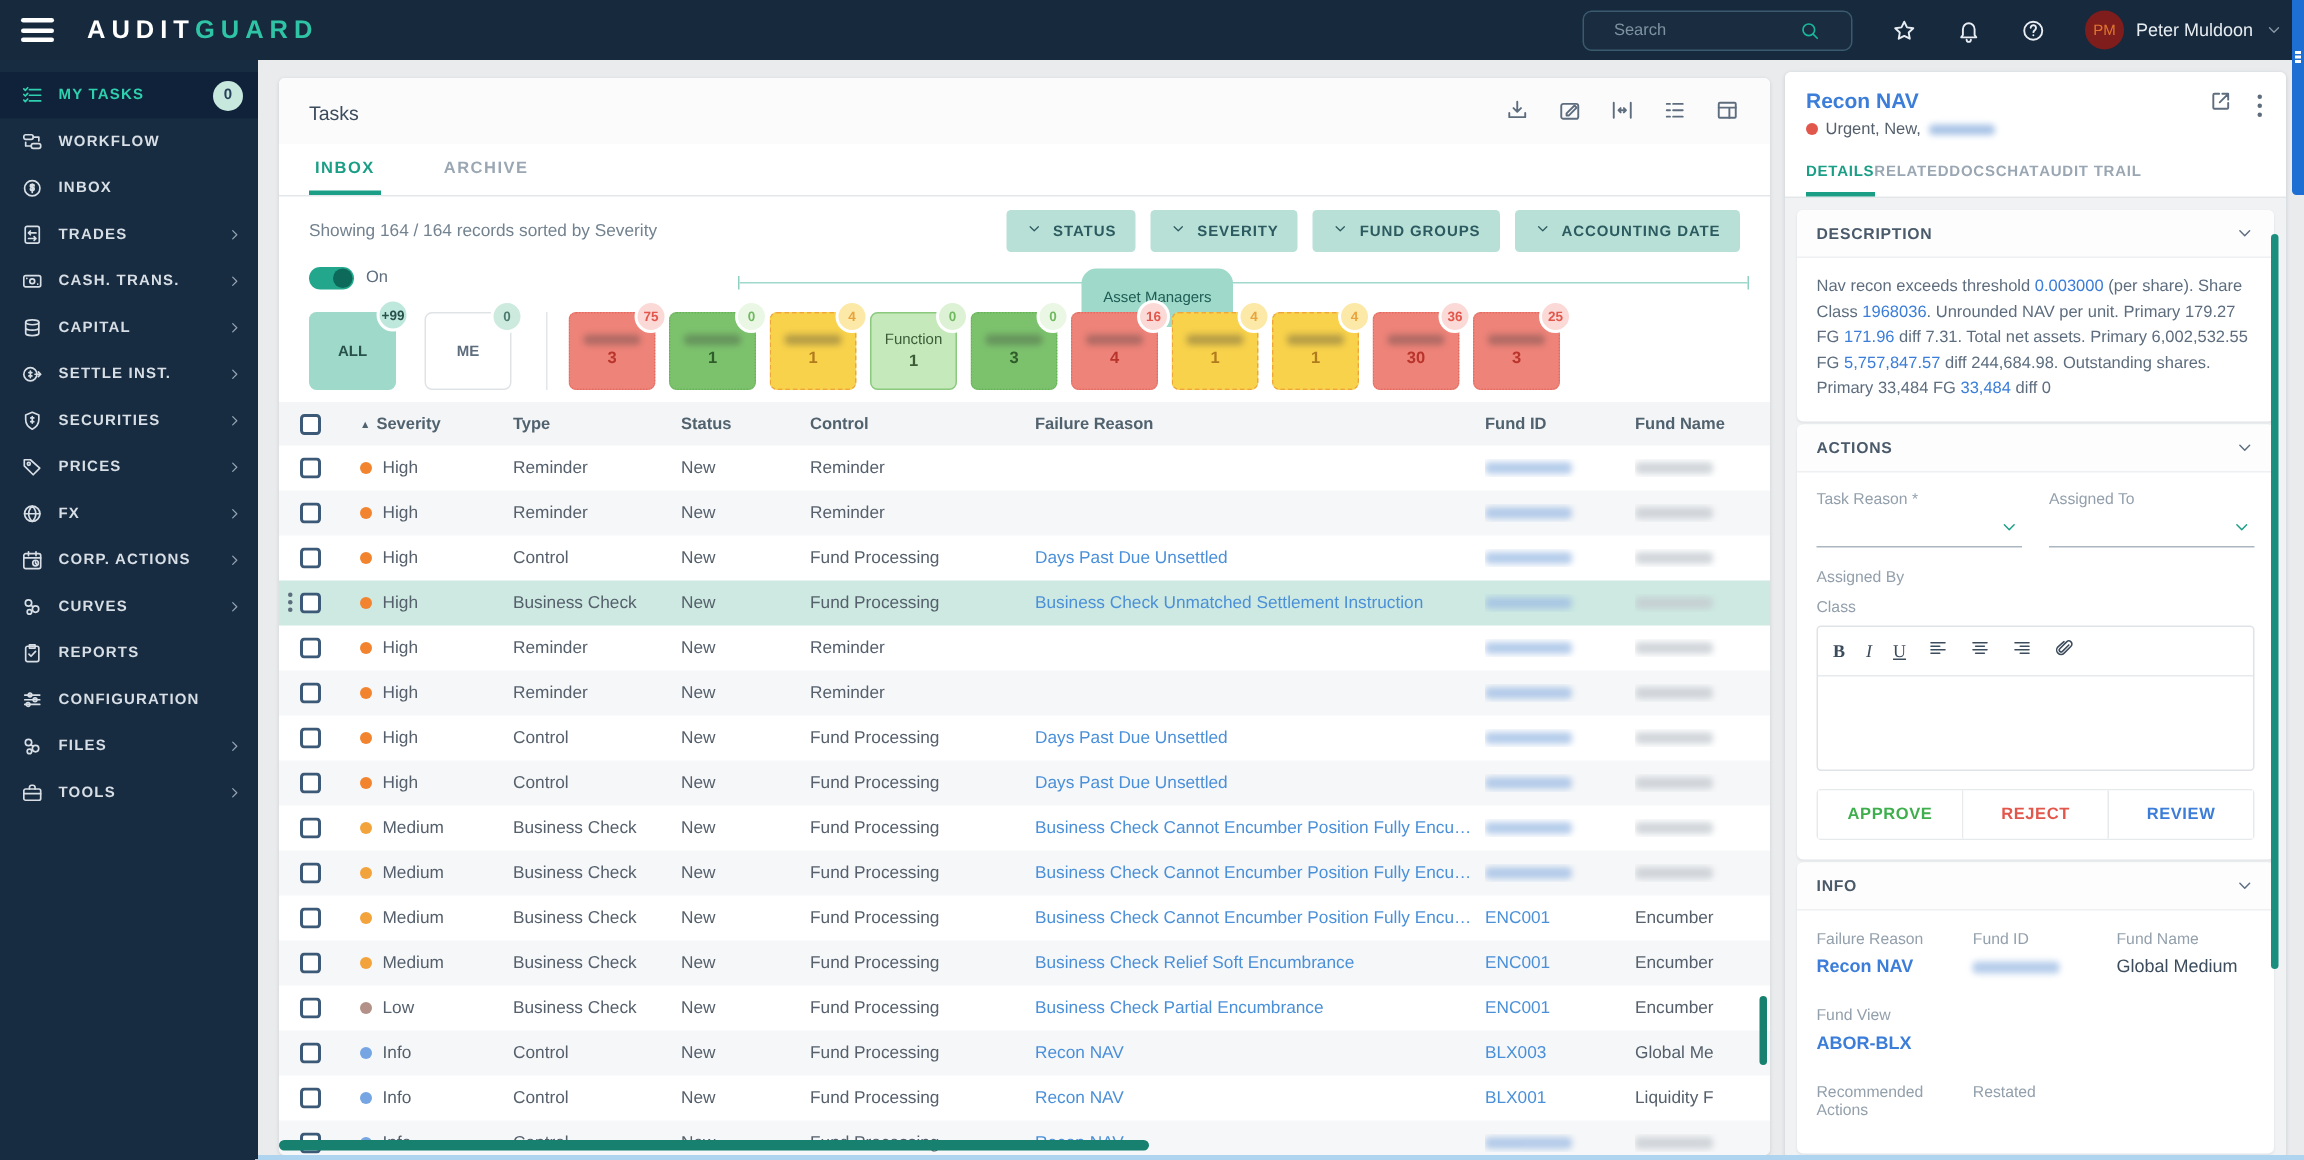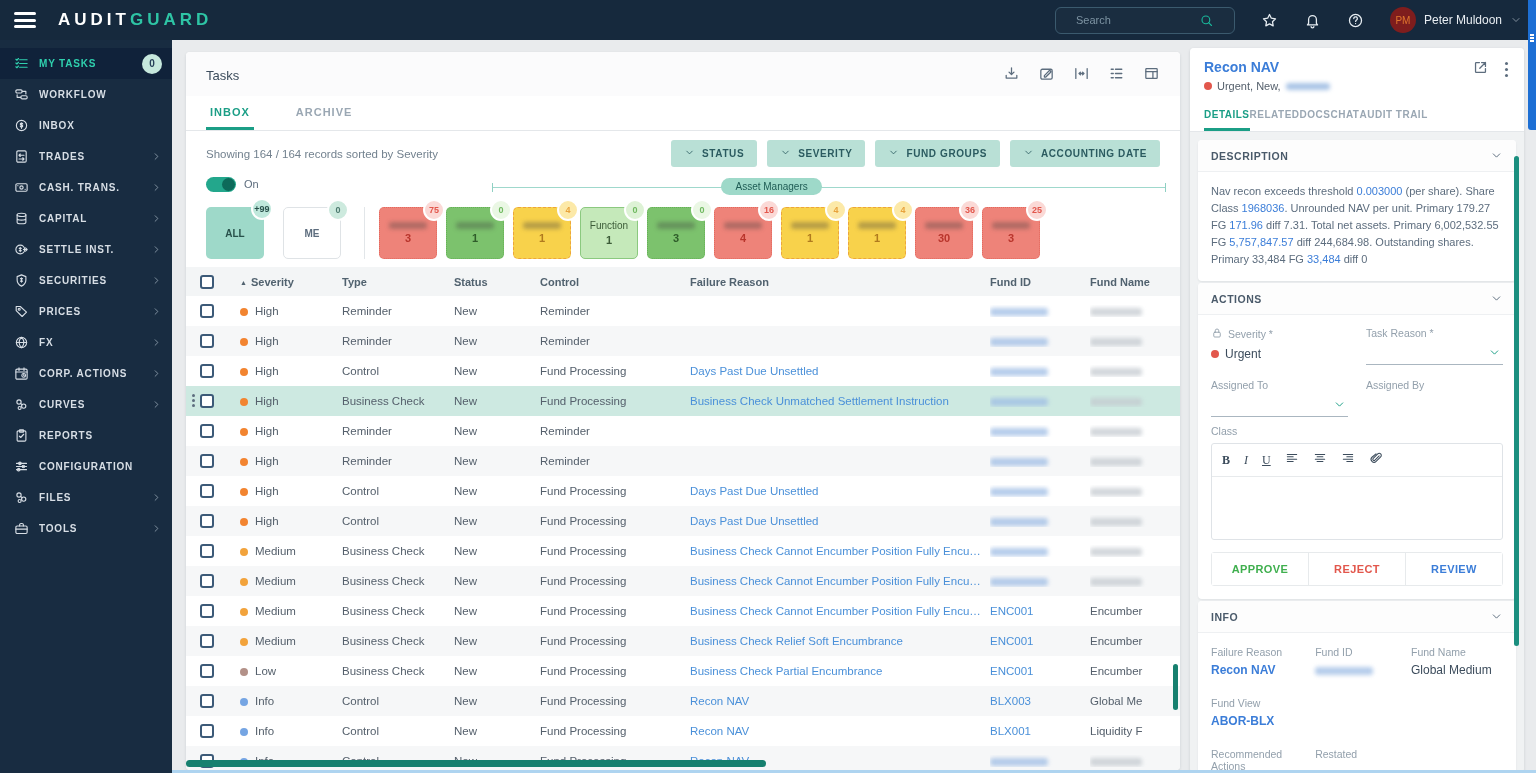--- a/index.html
+++ b/index.html
@@ -47,21 +47,21 @@
   .filter-btn{display:flex;align-items:center;gap:7px;background:#b9e0d6;border:none;border-radius:3px;color:#2b5b60;font-size:10px;font-weight:bold;letter-spacing:.6px;padding:7px 13px;cursor:pointer;font-family:inherit}
   .filter-btn svg{flex:none}
   
   .cards-zone{padding:2px 20px 8px;position:relative}
   .toggle-row{display:flex;align-items:center;height:18px}
   .toggle{width:30px;height:15px;border-radius:8px;background:#23a78c;position:relative;cursor:pointer}
   .toggle i{position:absolute;right:1px;top:1px;width:13px;height:13px;border-radius:50%;background:#0d6a5a}
   .toggle-label{font-size:11px;color:#5d6d7e;margin-left:8px}
   .band{position:absolute;left:306px;right:14px;top:10px;height:9px;border-left:1px solid #8fd0c3;border-right:1px solid #8fd0c3}
   .band:before{content:"";position:absolute;left:0;right:0;top:4px;border-top:1px solid #9fd8cc}
-  .band-pill{position:absolute;left:34%;top:-5px;background:#9ed9c9;color:#1f5c55;font-size:10px;padding:3px 14px;border-radius:10px;white-space:nowrap}
+  .band-pill{position:absolute;left:34%;top:-5px;background:#9ed9c9;color:#1f5c55;font-size:10px;padding:14px 14px;border-radius:10px;white-space:nowrap}
   .cards-row{display:flex;align-items:flex-start;margin-top:14px}
   .scope-cards{display:flex;gap:10px;padding-right:14px;border-right:1px solid #e2e6e9;margin-right:14px}
   .gcard{position:relative;width:58px;height:52px;border-radius:5px;display:flex;flex-direction:column;align-items:center;justify-content:center;cursor:pointer;flex:none;margin-right:9px}
   .gcard .card-label{font-size:10px;text-align:center;line-height:1.1;padding:0 3px;overflow:hidden}
   .gcard .card-count{font-size:11px;font-weight:bold;margin-top:3px}
   .gbadge{position:absolute;top:-9px;right:-9px;width:22px;height:22px;border-radius:50%;font-size:9px;font-weight:bold;display:flex;align-items:center;justify-content:center;border:2px solid #fff}
   .c-teal{background:#9ed9c9;color:#28514b}
   .c-teal .gbadge{background:#bfe8dc;color:#28514b}
   .c-white{background:#fff;border:1px solid #dfe3e6;color:#5d6d7e}
   .c-white .gbadge{background:#cdeade;color:#4b7a6e}
@@ -805,33 +805,20 @@
           <span class="sec-title">ACTIONS</span>
           <span class="sec-chev">
               <svg viewBox="0 0 24 24" width="13" height="13" fill="none" stroke="currentColor" stroke-width="1.8" stroke-linecap="round" stroke-linejoin="round">
                 <path d="M6 9l6 6 6-6"></path>
               </svg>
             </span>
         </div>
         <div class="act-grid">
           <div>
             <div class="flabel">
-                <span id="lock-ic"><svg viewBox="0 0 24 24" width="12" height="12" fill="none" stroke="currentColor" stroke-width="1.8" stroke-linecap="round" stroke-linejoin="round">
-                    <rect x="5.5" y="10.5" width="13" height="9.5" rx="2"></rect>
-                    <path d="M8.5 10.5V7.5a3.5 3.5 0 017 0v3"></path>
-                  </svg></span>
-                <span>Severity *</span>
-              </div>
-            <div class="sev-chip">
-                <span class="tag-dot"></span>
-                <span>Urgent</span>
-              </div>
-          </div>
-          <div>
-            <div class="flabel">
                 <span>Task Reason *</span>
               </div>
             <div class="select-line">
                 <span class="sel-chev"><svg viewBox="0 0 24 24" width="13" height="13" fill="none" stroke="currentColor" stroke-width="1.8" stroke-linecap="round" stroke-linejoin="round">
                     <path d="M6 9l6 6 6-6"></path>
                   </svg></span>
               </div>
           </div>
           <div>
             <div class="flabel">

